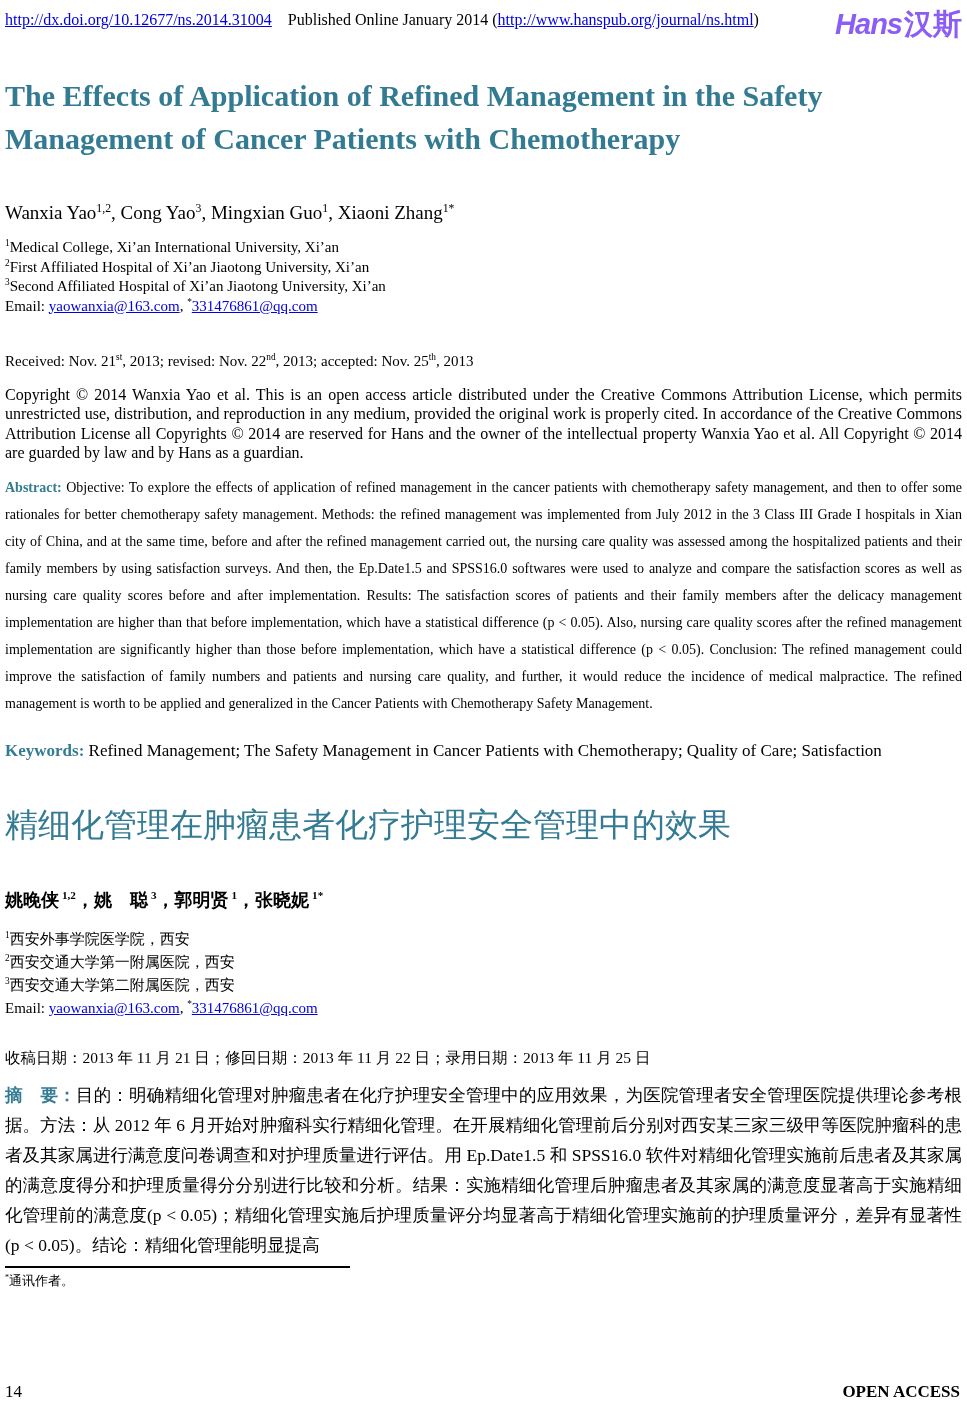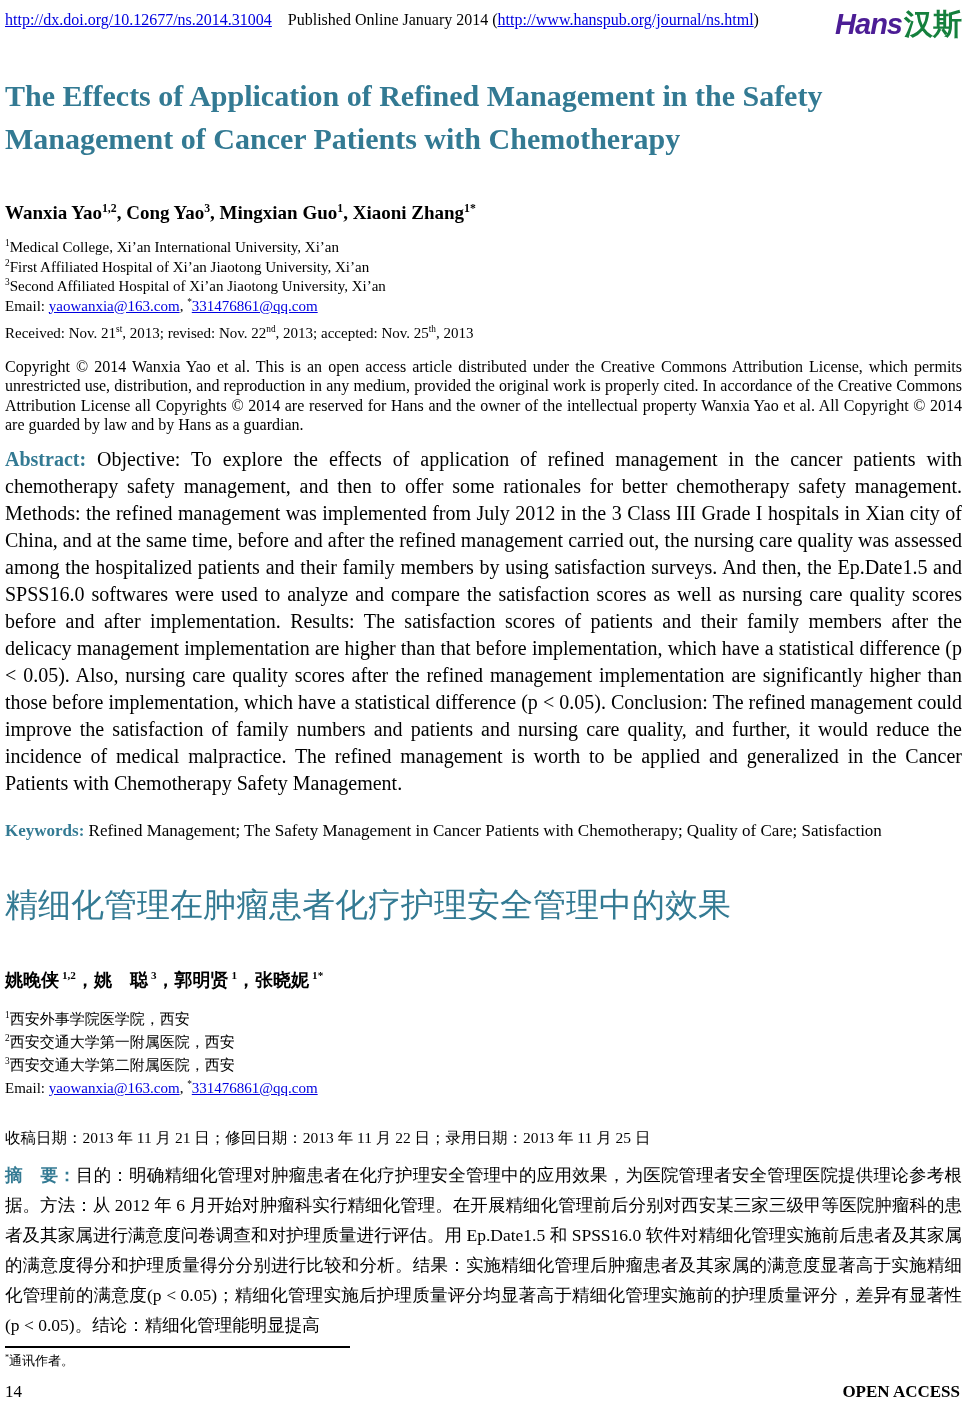--- a/index.html
+++ b/index.html
@@ -13,31 +13,31 @@
   .page { padding: 8px 5px 0 5px; }
 
   
   .header { display: flex; justify-content: space-between; align-items: flex-start; }
   .journal-line { font-size: 17px; font-weight: bold; line-height: 21px; }
   .journal-name-en { font-style: italic; }
   .doi-line { font-size: 16px; margin-top: 2px; line-height: 20px; }
   a.link { color: #0000e0; text-decoration: underline; cursor: pointer; }
   .published-text { margin-left: 16px; }
   .logo { font-family: "Liberation Sans", sans-serif; font-size: 29px; font-weight: bold; line-height: 32px; white-space: nowrap; }
-  .logo-hans { color: #4c1d95; font-style: italic; letter-spacing: -1px; }
-  .logo-cn { color: #15803d; margin-left: 2px; }
+  .logo-hans { color: #8b5cf6; font-style: italic; letter-spacing: -1px; }
+  .logo-cn { color: #8b5cf6; margin-left: 2px; }
 
   
   .title-en { color: #337a93; font-size: 30px; line-height: 43px; font-weight: bold; margin: 34px 0 0 0; }
-  .authors-en { margin-top: 42px; font-size: 19px; font-weight: bold; }
+  .authors-en { margin-top: 42px; font-size: 19px; font-weight: normal; }
   sup { font-size: 62%; line-height: 0; }
   .affils { margin-top: 14px; font-size: 15px; line-height: 19.5px; }
-  .received { margin-top: 8px; font-size: 15px; line-height: 19px; }
+  .received { margin-top: 36px; font-size: 15px; line-height: 19px; }
   .copyright { margin-top: 14px; font-size: 16px; line-height: 19.3px; text-align: justify; }
-  .abstract { margin-top: 12px; font-size: 20px; line-height: 27px; text-align: justify; }
+  .abstract { margin-top: 12px; font-size: 14px; line-height: 27px; text-align: justify; }
   .label-teal { color: #337a93; font-weight: bold; }
   .keywords { margin-top: 20px; font-size: 17px; line-height: 27px; }
 
   
   .title-cn { color: #337a93; font-family: "Liberation Sans", sans-serif; font-size: 33px; font-weight: normal; margin: 38px 0 0 0; line-height: 46px; }
   .authors-cn { margin-top: 40px; font-size: 18px; font-weight: bold; }
   .authors-cn sup { margin-left: 3px; }
   .affils-cn { margin-top: 16px; font-size: 15px; line-height: 23px; }
   .dates-cn { margin-top: 28px; font-size: 15.5px; line-height: 20px; }
   .abstract-cn { margin-top: 12px; font-size: 17.5px; line-height: 30px; text-align: justify; }

